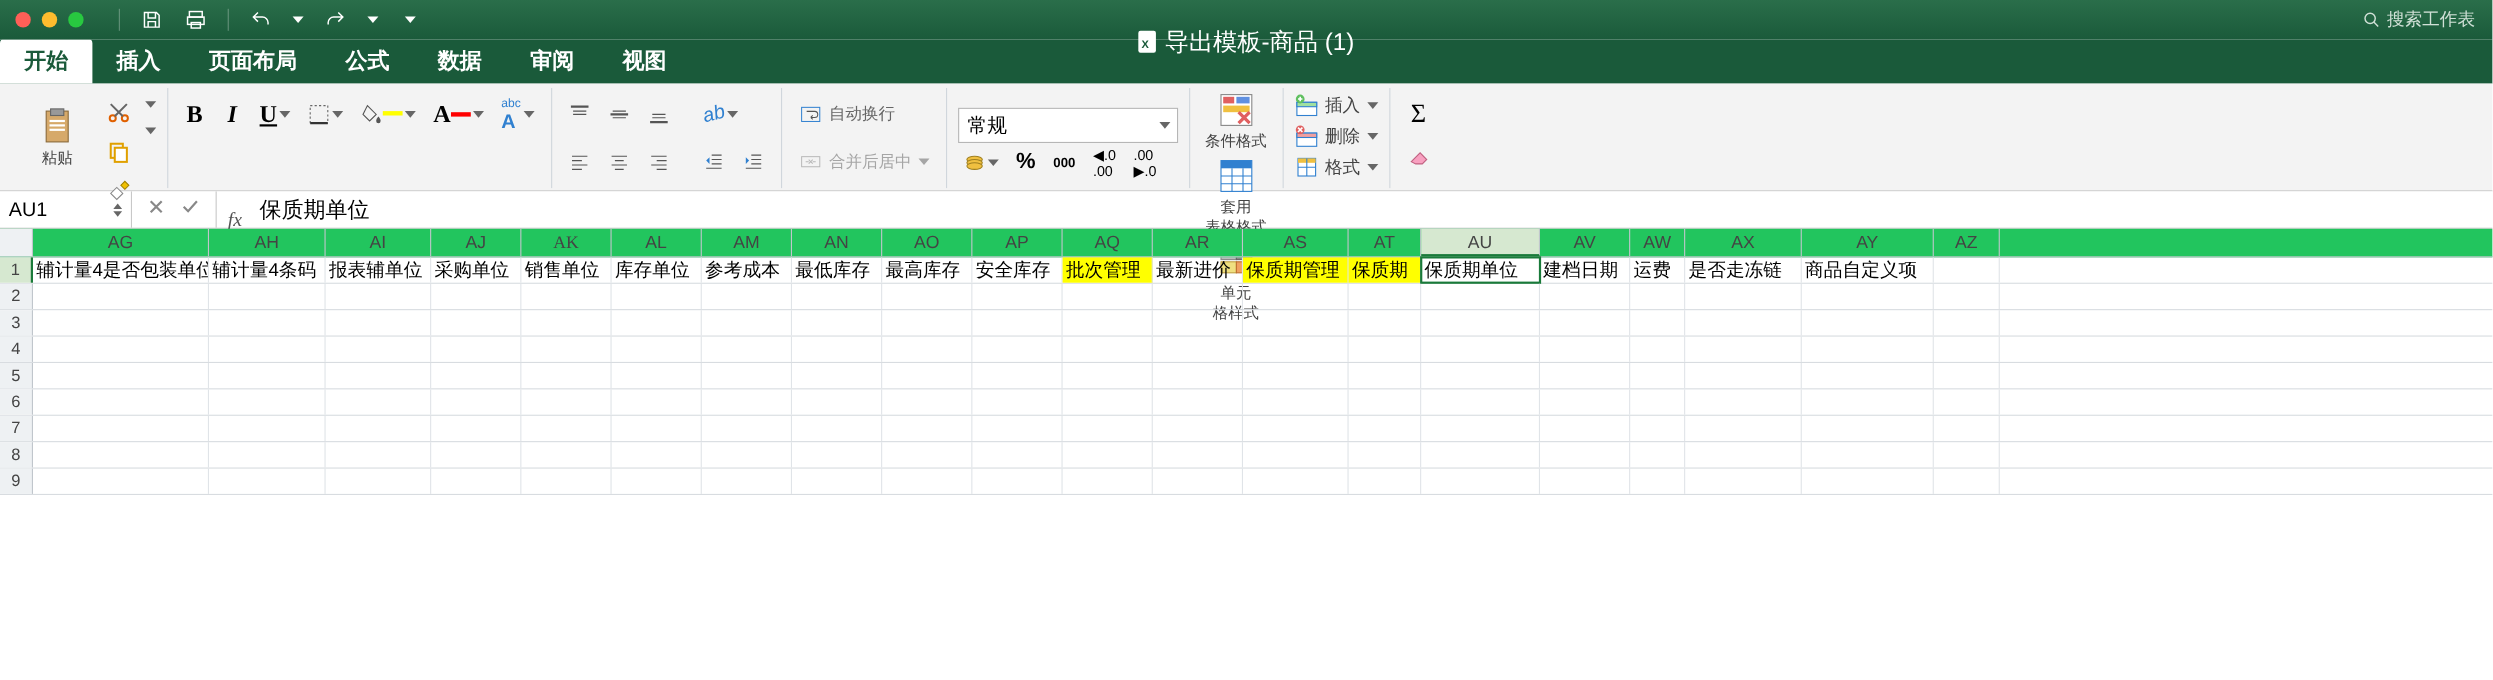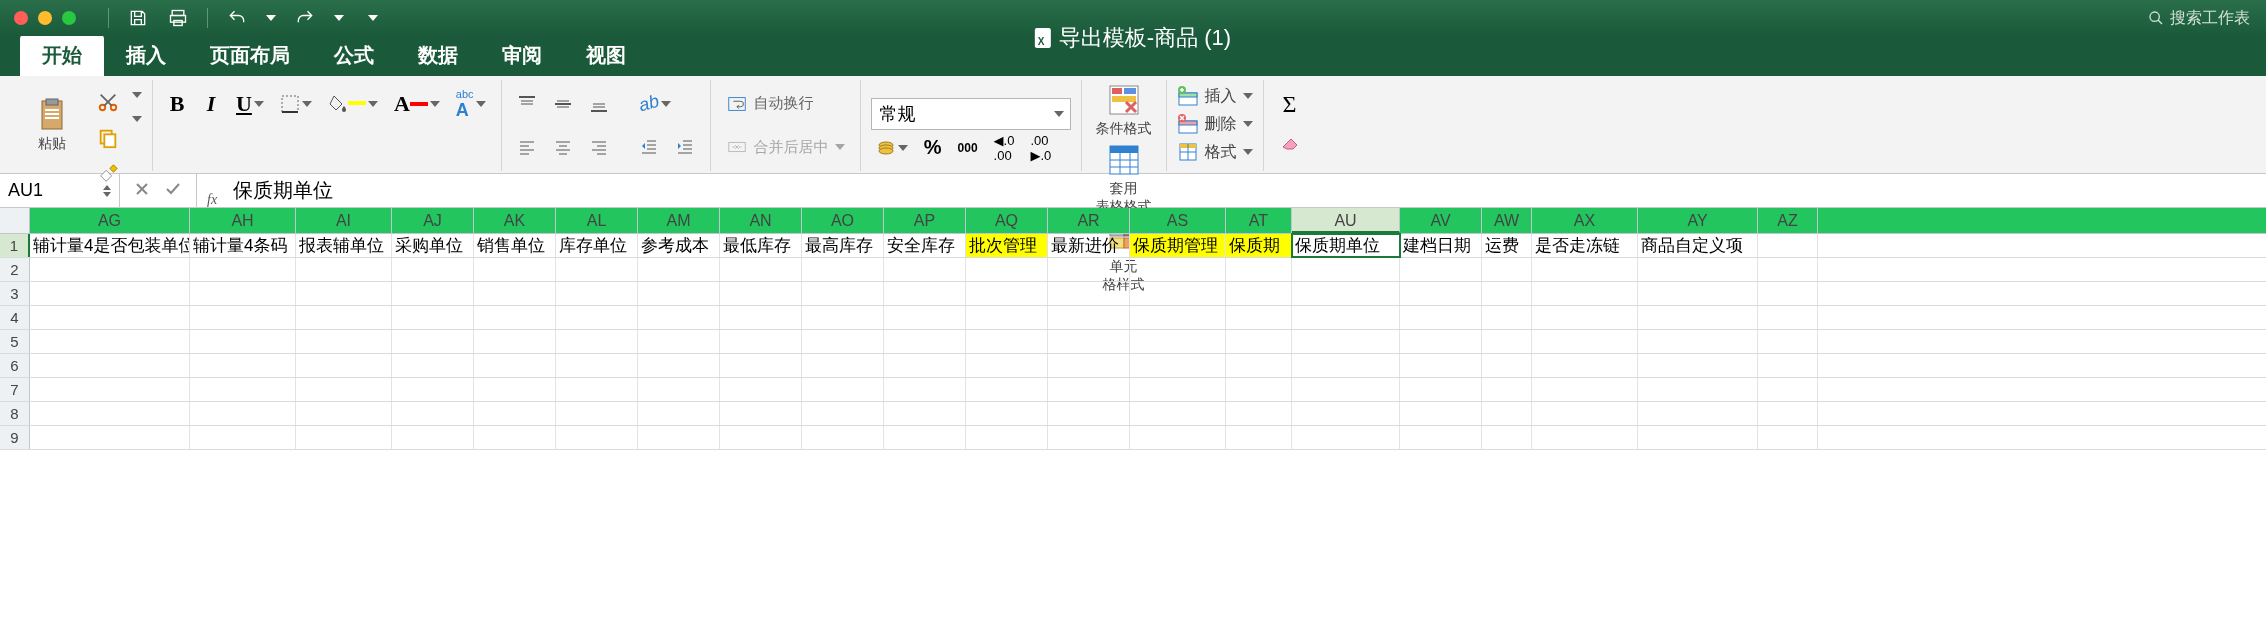--- a/index.html
+++ b/index.html
@@ -14,21 +14,21 @@
   .qat .ic { width:22px; height:22px; display:flex; align-items:center; justify-content:center; }
   .qat svg { stroke:#fff; fill:none; stroke-width:1.6; }
   .sep-v { width:1px; height:20px; background:rgba(255,255,255,.3); }
   .title { position:absolute; left:50%; transform:translateX(-50%); font-size:22px; color:#fff; display:flex; align-items:center; gap:8px;margin-top:40px;}
   .doc-ic { width:16px;height:20px;background:#fff;border-radius:2px;position:relative;display:inline-block;}
   .doc-ic::after{content:"X";color:#1a5a3a;font-size:10px;font-weight:bold;position:absolute;bottom:1px;left:3px;}
   .search { position:absolute; right:16px; display:flex; align-items:center; color:#d0e0d6; font-size:16px; gap:6px;}
   .search svg{stroke:#d0e0d6;fill:none;stroke-width:2;}
 
   
-  .tabs { height:40px; background:#1a5a3a; display:flex; align-items:flex-end; padding-left:20px; gap:0; }
+  .tabs { height:40px; background:#1a5a3a; display:flex; align-items:flex-end; gap:0; }
   .tab { color:#fff; font-size:20px; font-weight:600; padding:7px 22px; cursor:pointer; }
   .tab.active { background:#fff; color:#1a5a3a; border-radius:4px 4px 0 0; }
 
   
   .ribbon { height:98px; background:#f3f3f3; border-bottom:1px solid #c8c8c8; display:flex; padding:4px 10px 2px; }
   .group { display:flex; flex-direction:column; justify-content:flex-start; padding:2px 10px; border-right:1px solid #d0d6dc; }
   .group:last-child{border-right:none;}
   .row { display:flex; align-items:center; gap:6px; height:44px;}
   .btn { height:32px; min-width:28px; border:1px solid transparent; display:flex; align-items:center; justify-content:center; padding:0 4px; border-radius:3px; cursor:pointer;}
   .bigbtn { display:flex; flex-direction:column; align-items:center; justify-content:center; gap:2px; width:64px; height:86px; cursor:pointer; font-size:14px; color:#444;}
@@ -41,38 +41,38 @@
   .ul{text-decoration:underline;}
 
   
   .fbar { height:34px; border-bottom:1px solid #c8c8c8; display:flex; align-items:center; background:#fff;}
   .namebox{width:120px;border-right:1px solid #c8c8c8;padding:0 8px;font-size:18px;display:flex;align-items:center;height:100%;position:relative;}
   .spin{display:flex;flex-direction:column;margin-left:auto;}
   .spin .arr{border-left-width:4px;border-right-width:4px;border-top-width:5px;}
   .spin .up{transform:rotate(180deg);margin-bottom:2px;}
   .fbar-btns{display:flex;align-items:center;gap:14px;padding:0 14px;border-right:1px solid #c8c8c8;height:100%;}
   .fbar-btns svg{stroke:#888;fill:none;stroke-width:2;}
-  .fx{font-style:italic;font-family:serif;font-size:14px;color:#555;padding:0 10px;margin-top:18px;}
+  .fx{font-style:italic;font-family:serif;font-size:18px;color:#555;padding:0 10px;margin-top:18px;}
   .fval{font-size:20px;padding-left:6px;}
 
   
   .grid-wrap{position:relative;}
   .colhdr{display:flex;height:26px;background:#22c55e;border-bottom:1px solid #c0c6cc;}
   .corner{width:30px;border-right:1px solid #c0c6cc;background:#eef1f3;}
   .ch{flex:0 0 auto;border-right:1px solid #c0c6cc;text-align:center;font-size:16px;color:#444;line-height:26px;}
   .ch.sel-col{background:#d6e8d0;border-bottom:2px solid #1a7a3a;}
   .rows{}
   .gr{display:flex;height:24px;border-bottom:1px solid #d8dce0;}
   .rh{width:30px;background:#eef1f3;border-right:1px solid #c0c6cc;text-align:center;font-size:15px;color:#444;line-height:24px;}
   .rh.sel-row{background:#d6e8d0;border-right:2px solid #1a7a3a;}
   .cell{flex:0 0 auto;border-right:1px solid #e0e4e8;font-size:17px;line-height:24px;padding:0 3px;white-space:nowrap;overflow:hidden;color:#000;}
   .hl{background:#ffff00;}
   .sel-cell{outline:2px solid #1a7a3a;outline-offset:-1px;}
   .colw-AG{width:160px;} .colw-AH{width:106px;} .colw-AI{width:96px;}
-  .colw-AJ{width:82px;} .colw-AK{width:82px;} .colw-AL{width:82px;}
+  .colw-AJ{width:82px;} .colw-AK{width:82px;font-family:Liberation Serif, serif;} .colw-AL{width:82px;}
   .colw-AM{width:82px;} .colw-AN{width:82px;} .colw-AO{width:82px;}
   .colw-AP{width:82px;} .colw-AQ{width:82px;} .colw-AR{width:82px;}
   .colw-AS{width:96px;} .colw-AT{width:66px;} .colw-AU{width:108px;}
   .colw-AV{width:82px;} .colw-AW{width:50px;} .colw-AX{width:106px;}
   .colw-AY{width:120px;} .colw-AZ{width:60px;}
 
   .cells-group{text-align:left;}
   .cells-row{display:flex;align-items:center;gap:6px;height:28px;font-size:16px;color:#444;}
 </style>
 </head>

